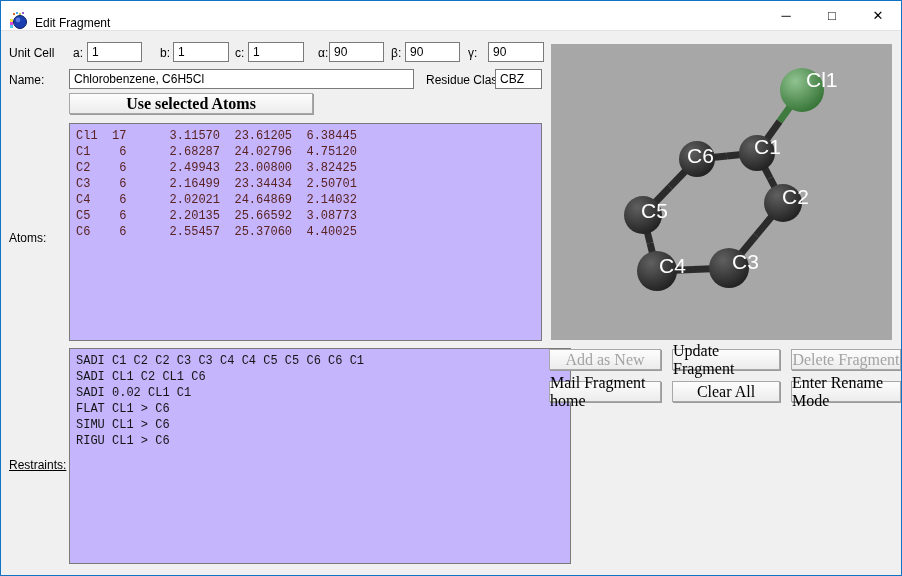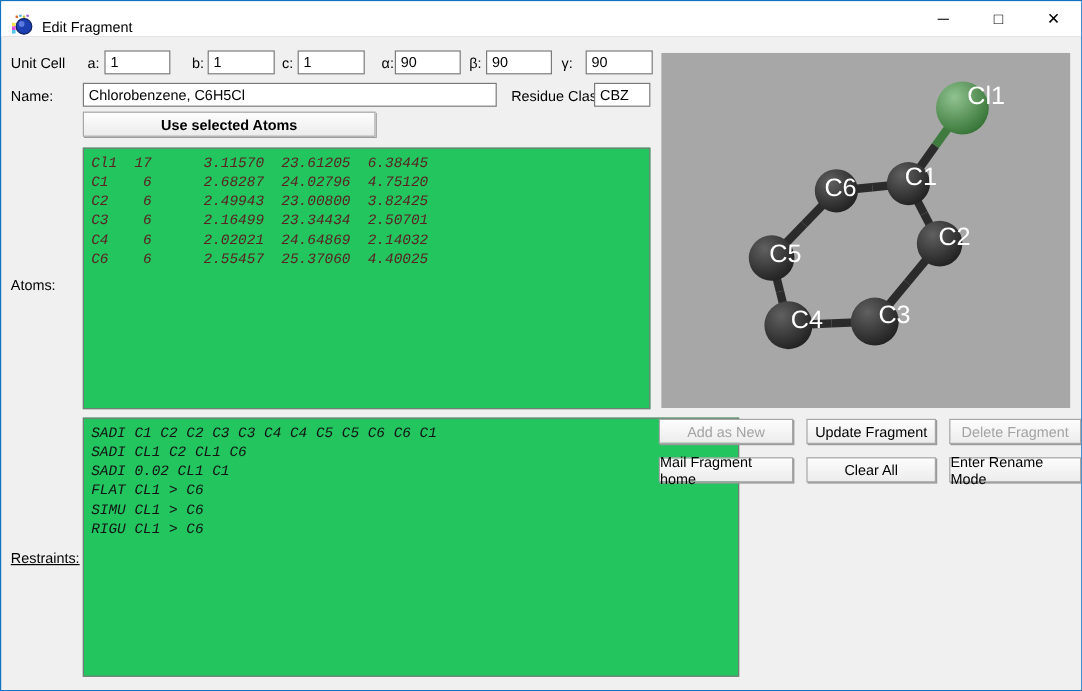--- a/index.html
+++ b/index.html
@@ -28,30 +28,30 @@
   .field {
     position:absolute; height:20px; background:#fff;
     border:1px solid #7a7a7a; padding:1px 4px;
     font-family:"Liberation Sans", sans-serif; font-size:12px; color:#000;
   }
 
   .btn {
     position:absolute; display:flex; align-items:center; justify-content:center;
     background:linear-gradient(#fdfdfd, #ececec);
     border:1px solid #a7a7a7; box-shadow:1px 1px 0 #9b9b9b;
-    font-family:Liberation Sans, sans-serif; font-size:12px; color:#000;
+    font-family:Liberation Serif, serif; font-size:16px; color:#000;
     cursor:default; user-select:none;
   }
   .grid-btn { position:static; height:21px; }
   .btn.disabled { color:#a3a3a3; }
   .btn.bold { font-weight:bold; }
 
   .textbox {
-    position:absolute; background:#22c55e; border:1px solid #7a7a7a;
-    padding:4px 6px; overflow:hidden;font-style:italic;
+    position:absolute; background:#c4b5fd; border:1px solid #7a7a7a;
+    padding:4px 6px; overflow:hidden;
   }
   .mono-line {
     font-family:"Liberation Mono", monospace; font-size:12px;
     line-height:16px; white-space:pre;
   }
   .atoms-text .mono-line { color:#5a2222; }
   .restraints-text .mono-line { color:#141414; }
 
   .viewer { position:absolute; left:550px; top:43px; width:341px; height:296px; }
 
@@ -114,25 +114,26 @@
 
   <div class="btn bold" style="left:68px; top:92px; width:244px; height:21px;">Use selected Atoms</div>
 
   <span class="lbl" style="left:8px; top:230px;">Atoms:</span>
   <div class="textbox atoms-text" style="left:68px; top:122px; width:473px; height:218px;" id="atoms-box">
       <div class="mono-line">Cl1  17      3.11570  23.61205  6.38445</div>
       <div class="mono-line">C1    6      2.68287  24.02796  4.75120</div>
       <div class="mono-line">C2    6      2.49943  23.00800  3.82425</div>
       <div class="mono-line">C3    6      2.16499  23.34434  2.50701</div>
       <div class="mono-line">C4    6      2.02021  24.64869  2.14032</div>
+      <div class="mono-line">C5    6      2.20135  25.66592  3.08773</div>
       <div class="mono-line">C6    6      2.55457  25.37060  4.40025</div>
     </div>
 
   <span class="lbl" style="left:8px; top:457px;text-decoration:underline;">Restraints:</span>
-  <div class="textbox restraints-text" style="left:68px; top:347px; width:547px; height:216px;" id="restraints-box">
+  <div class="textbox restraints-text" style="left:68px; top:347px; width:502px; height:216px;" id="restraints-box">
       <div class="mono-line">SADI C1 C2 C2 C3 C3 C4 C4 C5 C5 C6 C6 C1</div>
       <div class="mono-line">SADI CL1 C2 CL1 C6</div>
       <div class="mono-line">SADI 0.02 CL1 C1</div>
       <div class="mono-line">FLAT CL1 &gt; C6</div>
       <div class="mono-line">SIMU CL1 &gt; C6</div>
       <div class="mono-line">RIGU CL1 &gt; C6</div>
     </div>
 
   <svg class="viewer" id="mol-viewer" viewBox="0 0 341 296">
       <rect x="0" y="0" width="341" height="296" fill="#a7a7a7"></rect>

